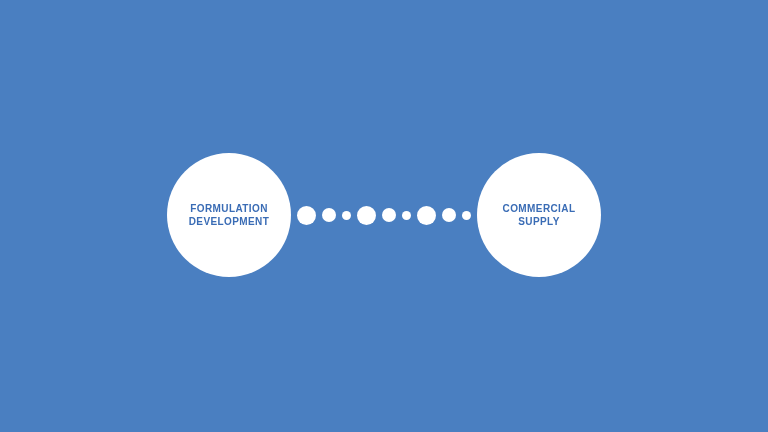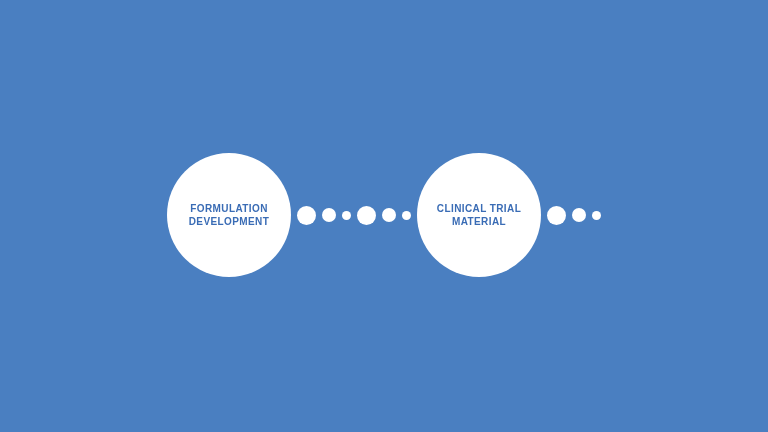--- a/index.html
+++ b/index.html
@@ -81,25 +81,25 @@
     <span class="dot dot-sm"></span>
   </div>
 
 
   <div class="connector">
     <span class="dot dot-lg"></span>
     <span class="dot dot-md"></span>
     <span class="dot dot-sm"></span>
   </div>
 
-  <div class="stage-circle">
-    <span class="stage-label">CLINICAL TRIAL
-MATERIAL</span>
-  </div>
 
   <div class="connector">
     <span class="dot dot-lg"></span>
     <span class="dot dot-md"></span>
     <span class="dot dot-sm"></span>
   </div>
 
+  <div class="stage-circle">
+    <span class="stage-label">COMMERCIAL
+SUPPLY</span>
+  </div>
 
 </div>
 
 </body></html>

